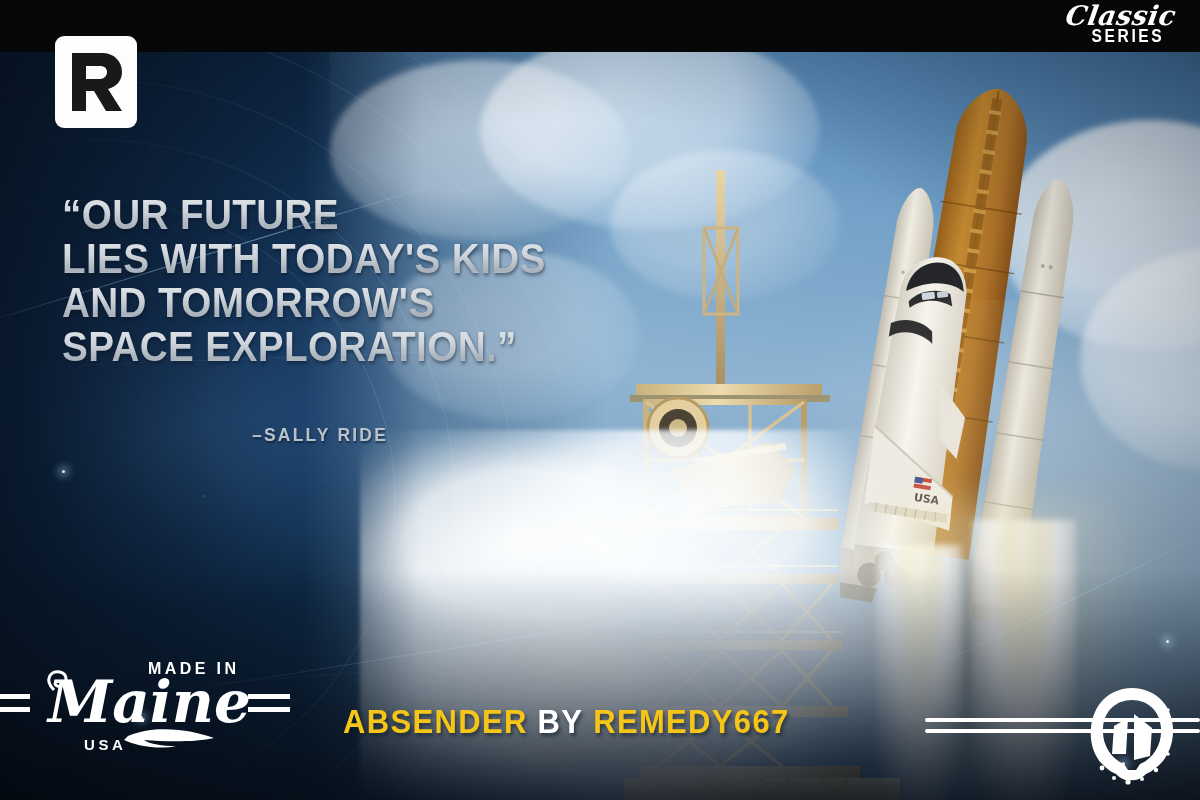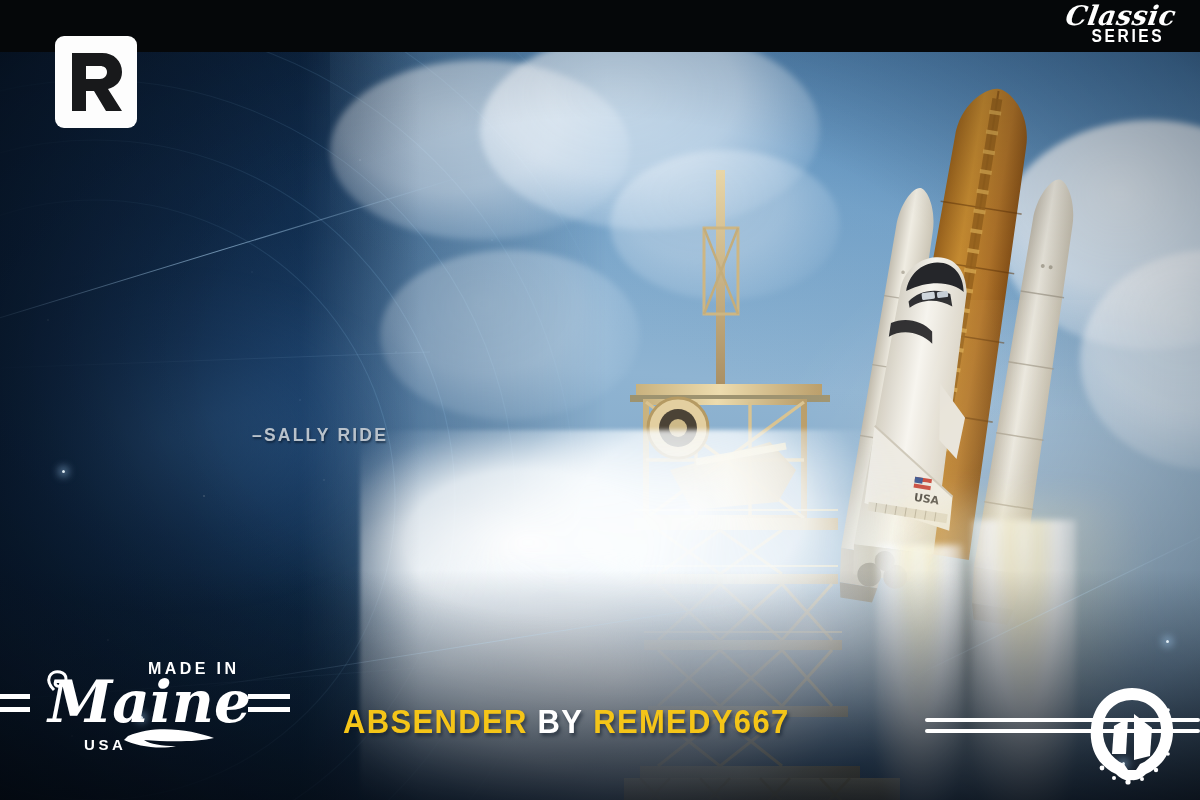--- a/index.html
+++ b/index.html
@@ -514,20 +514,26 @@
       <path d="M4 2 H34 C46 2 54 10 54 21 C54 30 48 36 40 38 L54 60 H38 L26 40 H18 V60 H4 Z
                M18 15 V28 H32 C36 28 39 25 39 21 C39 17 36 15 32 15 Z" fill="#18191b"></path>
     </svg>
   </div>
 
   <div class="classic">
     <span class="script">Classic</span>
     <span class="series">SERIES</span>
   </div>
 
+  <div class="quote">
+    <div class="quote-line">“OUR FUTURE</div>
+    <div class="quote-line">LIES WITH TODAY'S KIDS</div>
+    <div class="quote-line">AND TOMORROW'S</div>
+    <div class="quote-line">SPACE EXPLORATION.”</div>
+  </div>
   <div class="attrib">–SALLY RIDE</div>
 
   <div class="maine">
     <svg viewBox="0 0 290 110">
 
       <rect x="0" y="44" width="30" height="5" fill="#ffffff"></rect>
       <rect x="0" y="57" width="30" height="5" fill="#ffffff"></rect>
 
       <rect x="248" y="44" width="42" height="5" fill="#ffffff"></rect>
       <rect x="248" y="57" width="42" height="5" fill="#ffffff"></rect>

